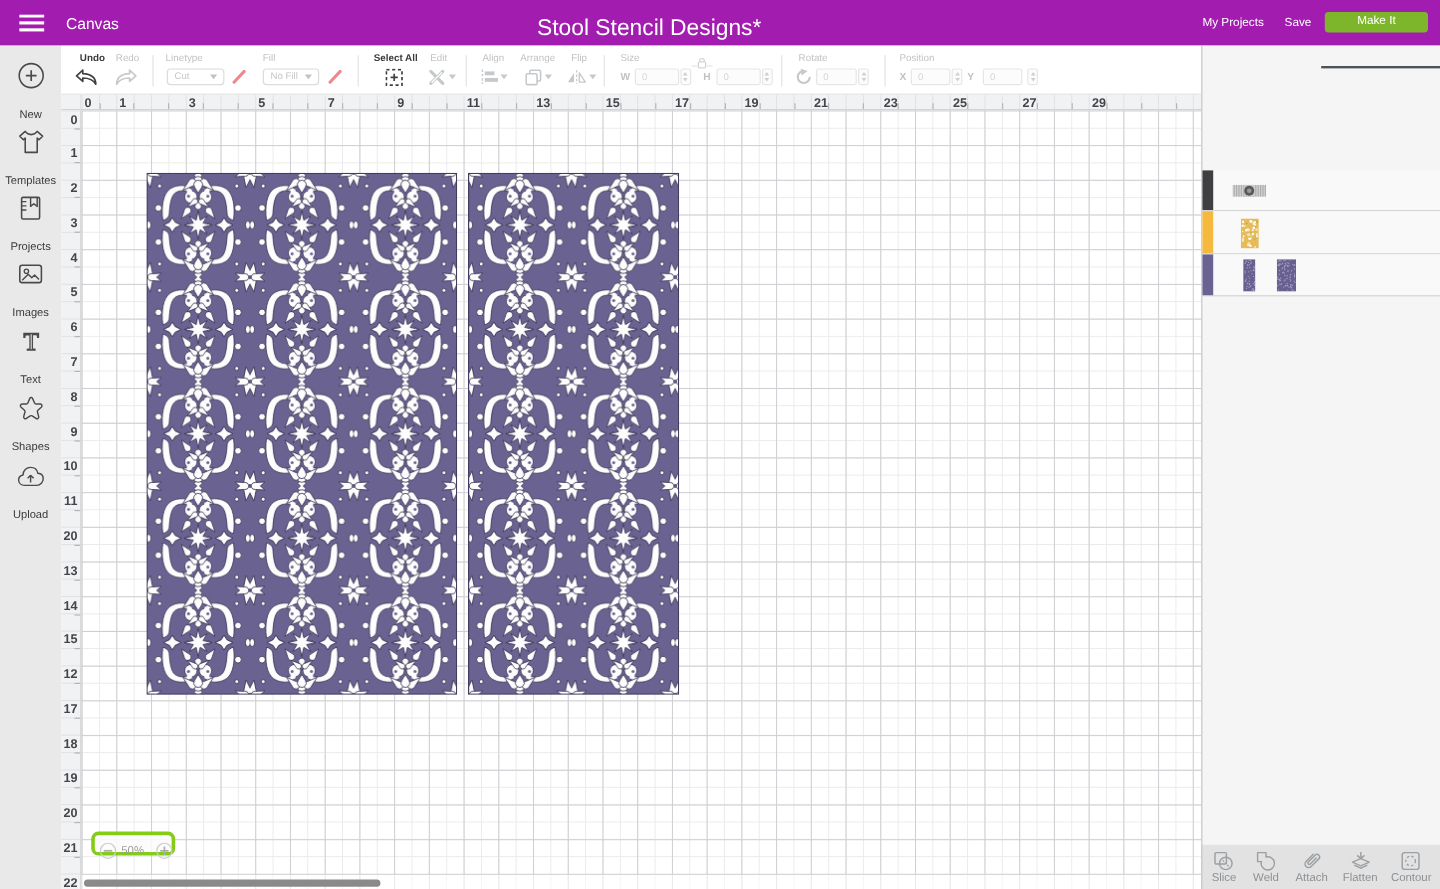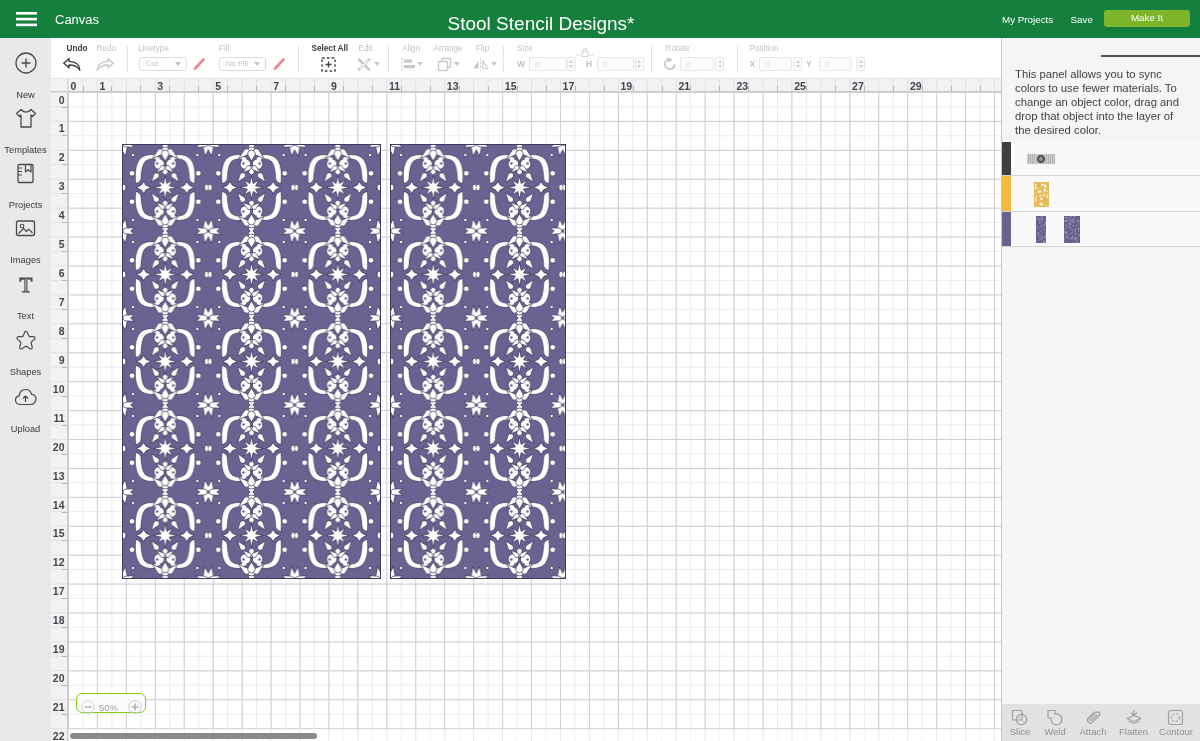--- a/index.html
+++ b/index.html
@@ -1,16 +1,16 @@
 <!DOCTYPE html>
 <html><head><meta charset="utf-8"><style>
 * { margin:0; padding:0; box-sizing:border-box; }
 html,body { width:1200px; height:741px; overflow:hidden; font-family:"Liberation Sans",sans-serif; background:#fff; }
 .abs { position:absolute; }
-#topbar { position:absolute; left:0; top:0; width:1200px; height:38px; background:#15803d; }
+#topbar { position:absolute; left:0; top:0; width:1200px; height:38px; background:#a21caf; }
 #topbar .title { position:absolute; left:541px; top:12.5px; transform:translateX(-50%); color:#fff; font-size:19px; }
 #topbar .rt { position:absolute; top:14px; color:#fff; font-size:9.8px; }
 #makeit { position:absolute; left:1104px; top:10px; width:86px; height:16.5px; background:#7db62a; border-radius:3px; color:#fff; font-size:9.8px; text-align:center; line-height:16.5px; }
 #sidebar { position:absolute; left:0; top:38px; width:51px; height:703px; background:#e9e9e9; }
 .sbit { position:absolute; left:0; width:51px; text-align:center; color:#3f3f3f; }
 .sbit .lb { font-size:9.3px; color:#3a3a3a; display:block; margin-top:13px; }
 #toolbar { position:absolute; left:51px; top:38px; width:950px; height:40.5px; background:#fff; border-bottom:1px solid #e4e4e4; font-size:8.2px; }
 .tlab { position:absolute; top:6px; color:#c0c3c5; }
 .tlab.on { color:#3b3b3b; font-weight:bold; }
 .tsep { position:absolute; top:8px; height:26px; width:1px; background:#e3e3e3; }
@@ -36,21 +36,21 @@
   background-size:28.95px 100%,100% 28.93px,14.475px 100%,100% 14.465px; }
 #rpanel { position:absolute; left:1001px; top:38px; width:199px; height:703px; background:#f5f5f6; border-left:1px solid #c6c6c6; }
 #tabs { position:absolute; left:0; top:0; width:199px; height:19px; background:#e7e7e8; border-bottom:1px solid #b9b9b9; }
 #tabs .t { position:absolute; top:4px; width:99px; text-align:center; font-size:10px; color:#3e3e3e; }
 #tabact { position:absolute; left:99px; top:16.5px; width:100px; height:2.5px; background:#4e5357; }
 #ptext { position:absolute; left:13px; top:28.5px; width:178px; font-size:11.3px; line-height:14.1px; color:#3f3f3f; }
 .crow { position:absolute; left:0; width:199px; border-bottom:1px solid #d4d4d4; background:#f9f9fa; }
 .cstrip { position:absolute; left:0; top:0; width:9px; height:100%; }
 #rfoot { position:absolute; left:1001px; top:704px; width:199px; height:37px; background:#e2e2e3; border-left:1px solid #c6c6c6; }
 .fico { position:absolute; top:5px; text-align:center; color:#8d9094; font-size:9.5px; }
-#zoomw { position:absolute; left:76px; top:693px; width:70px; height:20px; background:rgba(252,252,252,0.88); border:1px solid #84cc16; border-radius:6px; }
+#zoomw { position:absolute; left:76px; top:693px; width:70px; height:20px; background:rgba(252,252,252,0.88); border:3px solid #84cc16; border-radius:6px; }
 #hscroll { position:absolute; left:70px; top:733px; width:247px; height:6px; border-radius:3px; background:#8a8a8a; }
 svg { display:block; }
 </style></head>
 <body>
 <svg width="0" height="0" style="position:absolute">
     <defs>
       <pattern id="pt" width="86.333" height="87.0" patternUnits="userSpaceOnUse">
         <rect width="86.833" height="87.5" fill="#6a6391"></rect>
         <g fill="#fdfdfe" stroke="#2b2646" stroke-width="0.65" stroke-linejoin="round">
           <g id="TLq">
@@ -340,21 +340,20 @@
     <div class="abs" style="left:698.5px;top:21px;color:#c0c3c5;font-size:8.5px;font-weight:bold">X</div>
     <div class="inp" style="left:708px;width:33px">0</div>
     <div class="stp" style="left:742px"></div>
     <div class="abs" style="left:755px;top:21px;color:#c0c3c5;font-size:8.5px;font-weight:bold">Y</div>
     <div class="inp" style="left:768px;width:33px">0</div>
     <div class="stp" style="left:805px"></div>
   </div>
 
 <div id="rpanel">
   <div id="tabact"></div>
-  <div id="ptext">This panel allows you to sync<br>colors to use fewer materials. To<br>change an object color, drag and<br>drop that object into the layer of<br>the desired color.</div>
   <div class="crow" style="top:104px;height:34px">
       <div class="cstrip" style="background:#3f3f41"></div>
       <svg class="abs" style="left:25px;top:11.5px" width="28" height="10">
         <rect width="28" height="10" fill="#d2d2d2"></rect>
         <rect x="1" y="0" width="1" height="10" fill="#aeaeae"></rect>
         <rect x="3" y="0" width="1" height="10" fill="#aeaeae"></rect>
         <rect x="5" y="0" width="1" height="10" fill="#aeaeae"></rect>
         <rect x="7" y="0" width="1" height="10" fill="#aeaeae"></rect>
         <rect x="9" y="0" width="1" height="10" fill="#aeaeae"></rect>
         <rect x="11" y="0" width="1" height="10" fill="#aeaeae"></rect>

